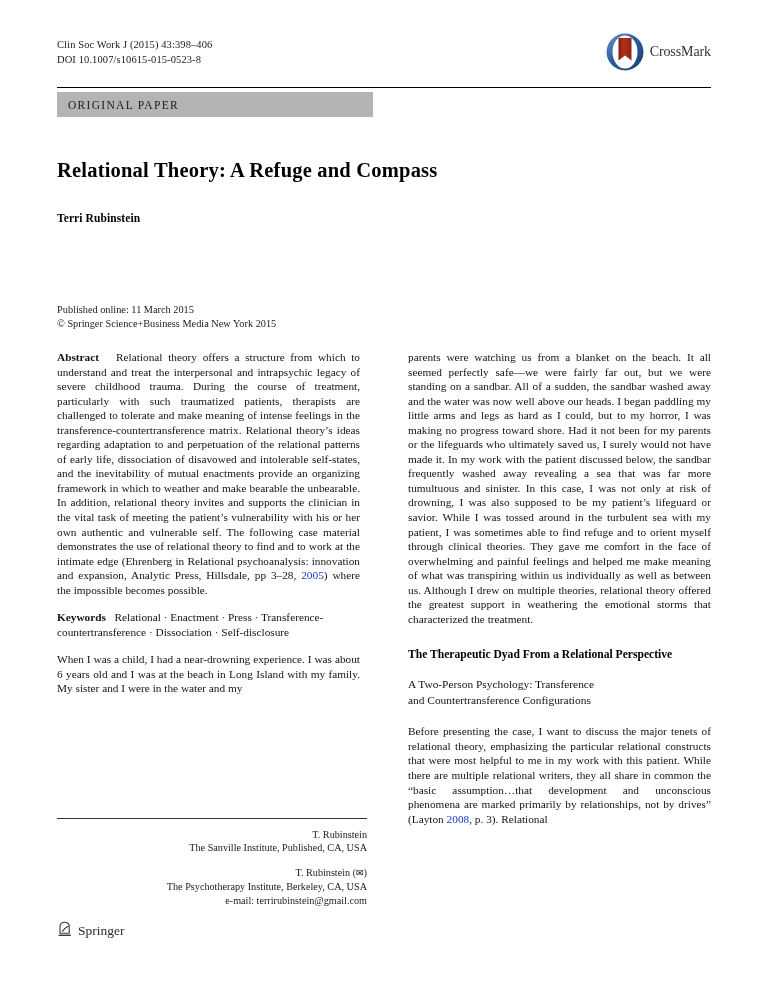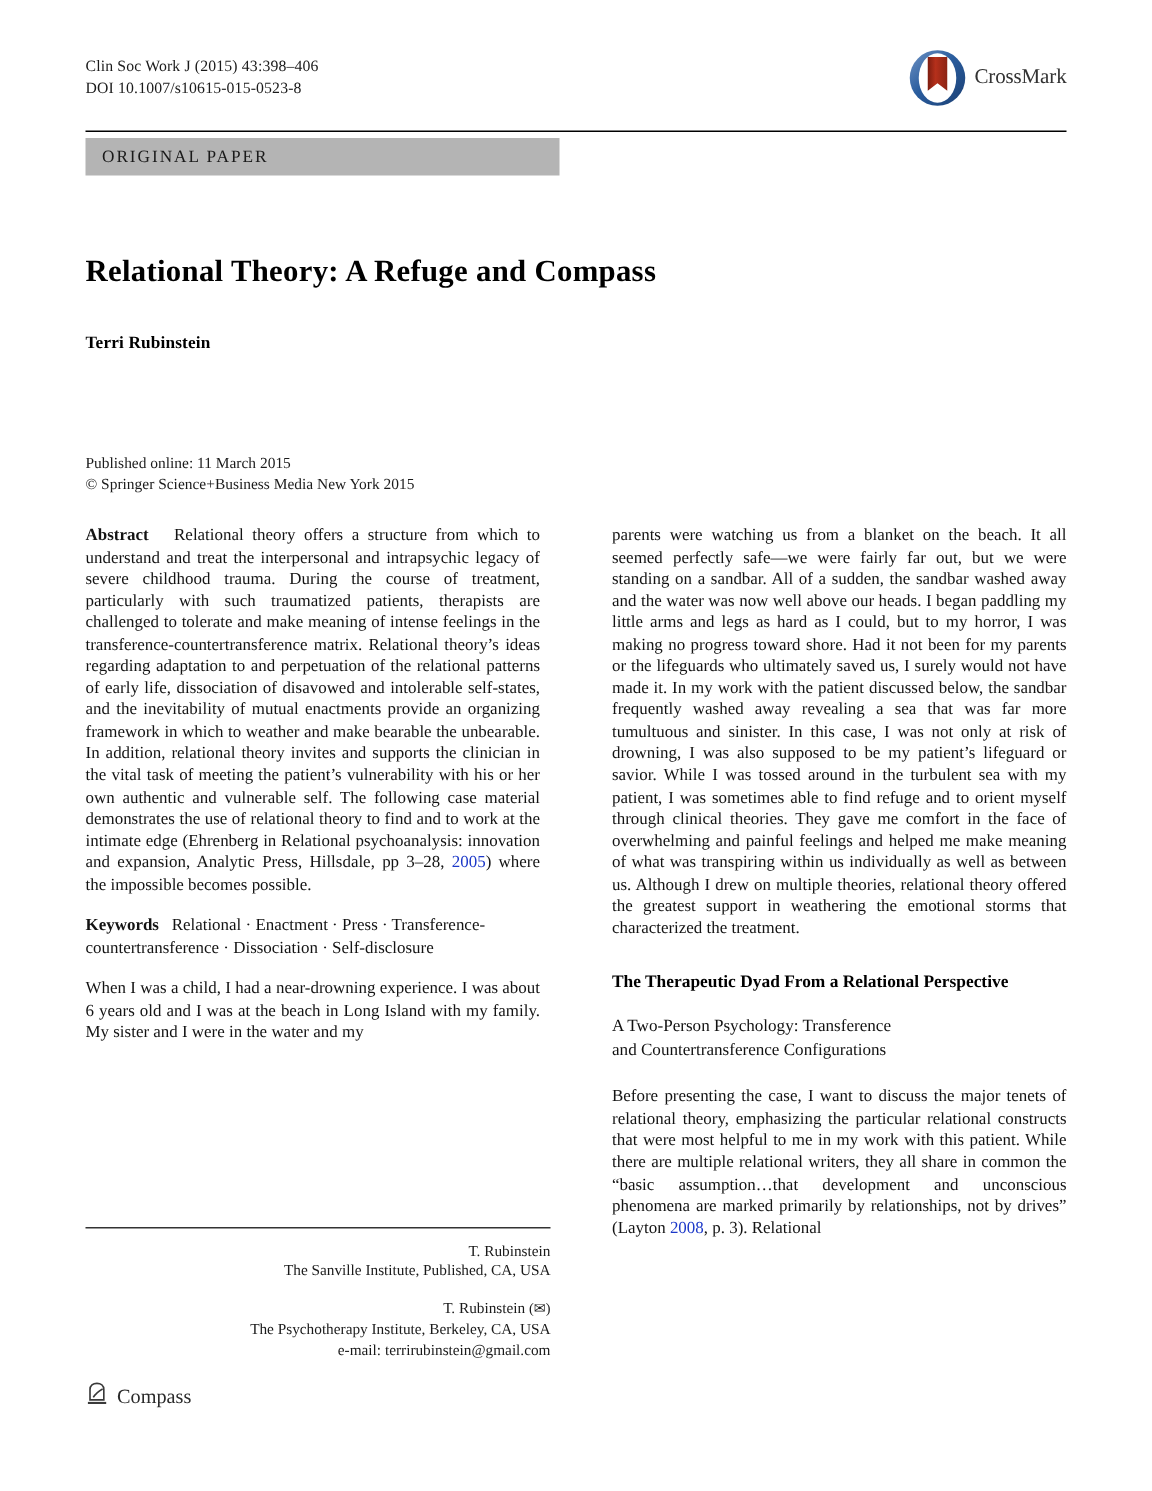--- a/index.html
+++ b/index.html
@@ -80,21 +80,21 @@
     letter-spacing: 1.3px;
     color: #1a1a1a;
     font-family: "Liberation Serif", serif;
   }
 
   
   .title {
     font-size: 20.5px;
     font-weight: bold;
     letter-spacing: 0.2px;
-    margin-top: 51px;
+    margin-top: 40px;
     color: #000000;
     line-height: 26px;
   }
   .author {
     font-size: 11.5px;
     font-weight: bold;
     margin-top: 29px;
     color: #000;
     letter-spacing: 0.1px;
   }
@@ -292,16 +292,16 @@
       <div>e-mail: terrirubinstein@gmail.com</div>
     </div>
   </div>
 
   <div class="springer">
     <svg class="springer-mark" width="16" height="17" viewBox="0 0 16 17">
       <path d="M3 12.2 V5.3 C3 2.8 5 1.2 7.6 1.2 C10.2 1.2 12.2 2.8 12.2 5.3 V12.2 Z" fill="none" stroke="#3a3a3a" stroke-width="1.1"></path>
       <path d="M5.2 10.6 C6.4 8.6 8.6 6.6 11.4 5.0" fill="none" stroke="#3a3a3a" stroke-width="1.1"></path>
       <rect x="1.6" y="13.6" width="12.2" height="1.4" fill="#3a3a3a"></rect>
     </svg>
-    <span class="springer-word">Compass</span>
+    <span class="springer-word">Springer</span>
   </div>
 
 </div>
 
 </body></html>

